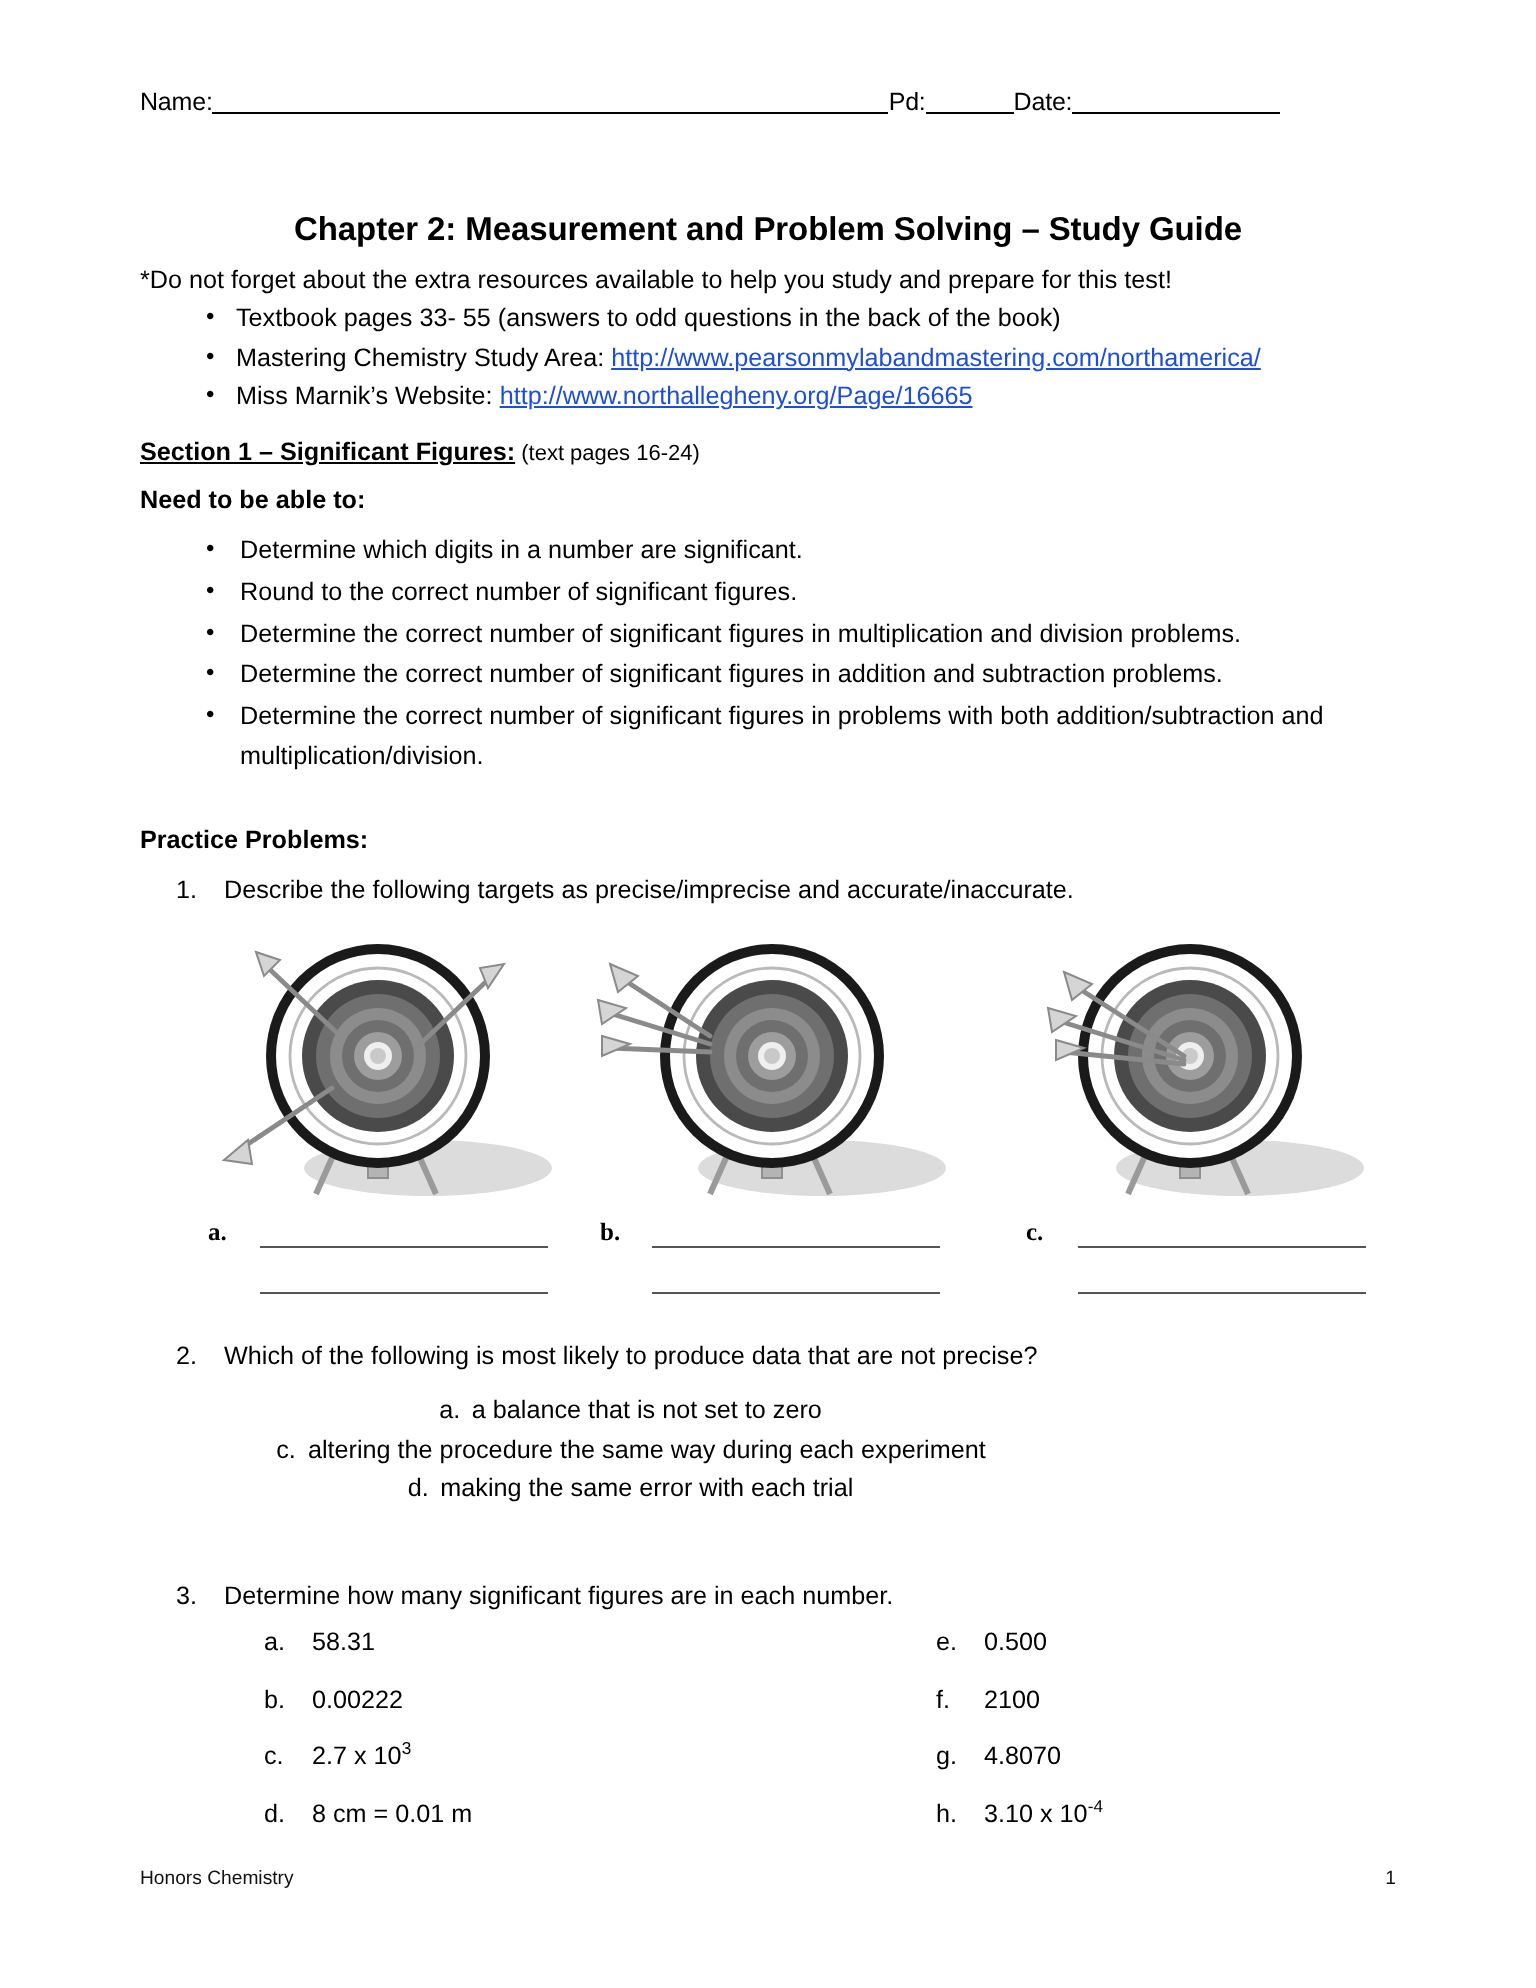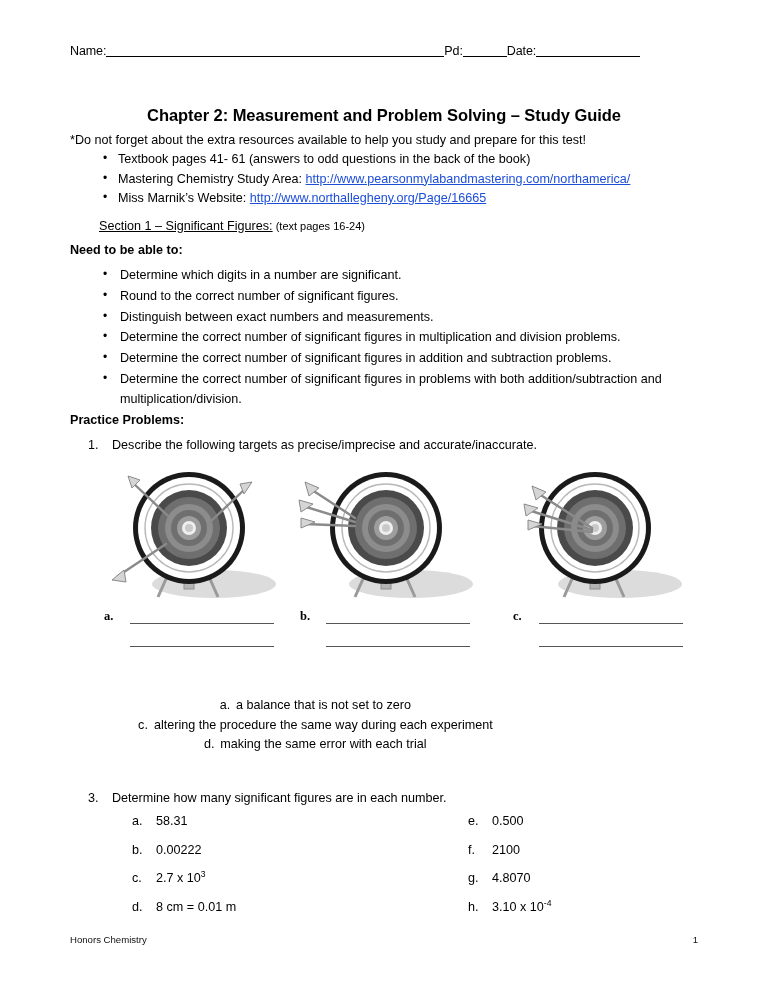--- a/index.html
+++ b/index.html
@@ -94,23 +94,22 @@
   }
 
   .sec-head {
     position: absolute;
     left: 70px;
     top: 219px;
     font-size: 12.6px;
     white-space: nowrap;
   }
   .sec-head .sec-main {
-    font-weight: normal;
+    font-weight: bold;
     text-decoration: underline;
-    margin-left: 29px;
   }
   .sec-head .sec-sub {
     font-size: 11px;
   }
 
   .need-head {
     position: absolute;
     left: 70px;
     top: 243px;
     font-size: 12.6px;
@@ -285,40 +284,39 @@
     <span class="nl-label">Date:</span>
     <span class="nl-rule rule-date"></span>
   </div>
 
   <div class="doc-title">Chapter 2: Measurement and Problem Solving – Study Guide</div>
 
   <div class="note">*Do not forget about the extra resources available to help you study and prepare for this test!</div>
 
   <ul class="res-list">
     <li>
-      <span>Textbook pages 41- 61 (answers to odd questions in the back of the book)</span>
+      <span>Textbook pages 33- 55 (answers to odd questions in the back of the book)</span>
     </li>
     <li>
       <span>Mastering Chemistry Study Area: </span><a class="link" href="#">http://www.pearsonmylabandmastering.com/northamerica/</a>
     </li>
     <li>
       <span>Miss Marnik’s Website: </span><a class="link" href="#">http://www.northallegheny.org/Page/16665</a>
     </li>
   </ul>
 
   <div class="sec-head">
     <span class="sec-main">Section 1 – Significant Figures:</span><span class="sec-sub"> (text pages 16-24)</span>
   </div>
 
   <div class="need-head">Need to be able to:</div>
 
   <ul class="skills">
     <li>Determine which digits in a number are significant.</li>
     <li>Round to the correct number of significant figures.</li>
-    <li>Distinguish between exact numbers and measurements.</li>
     <li>Determine the correct number of significant figures in multiplication and division problems.</li>
     <li>Determine the correct number of significant figures in addition and subtraction problems.</li>
     <li>Determine the correct number of significant figures in problems with both addition/subtraction and multiplication/division.</li>
   </ul>
 
   <div class="pp-head">Practice Problems:</div>
 
   <div class="q1">
     <span class="q-num">1.</span><span>Describe the following targets as precise/imprecise and accurate/inaccurate.</span>
   </div>
@@ -430,20 +428,23 @@
       <span class="blank-line bl-1"></span>
       <span class="blank-line bl-2"></span>
     </div>
     <div class="blank-group bg-c">
       <span class="blank-letter">c.</span>
       <span class="blank-line bl-1"></span>
       <span class="blank-line bl-2"></span>
     </div>
   </div>
 
+  <div class="q2">
+    <span class="q-num">2.</span><span>Which of the following is most likely to produce data that are not precise?</span>
+  </div>
   <ul class="q2-opts">
     <li>
       <span class="opt-let">a.</span><span>a balance that is not set to zero</span>
     </li>
     <li>
       <span class="opt-let">c.</span><span>altering the procedure the same way during each experiment</span>
     </li>
     <li>
       <span class="opt-let">d.</span><span>making the same error with each trial</span>
     </li>

